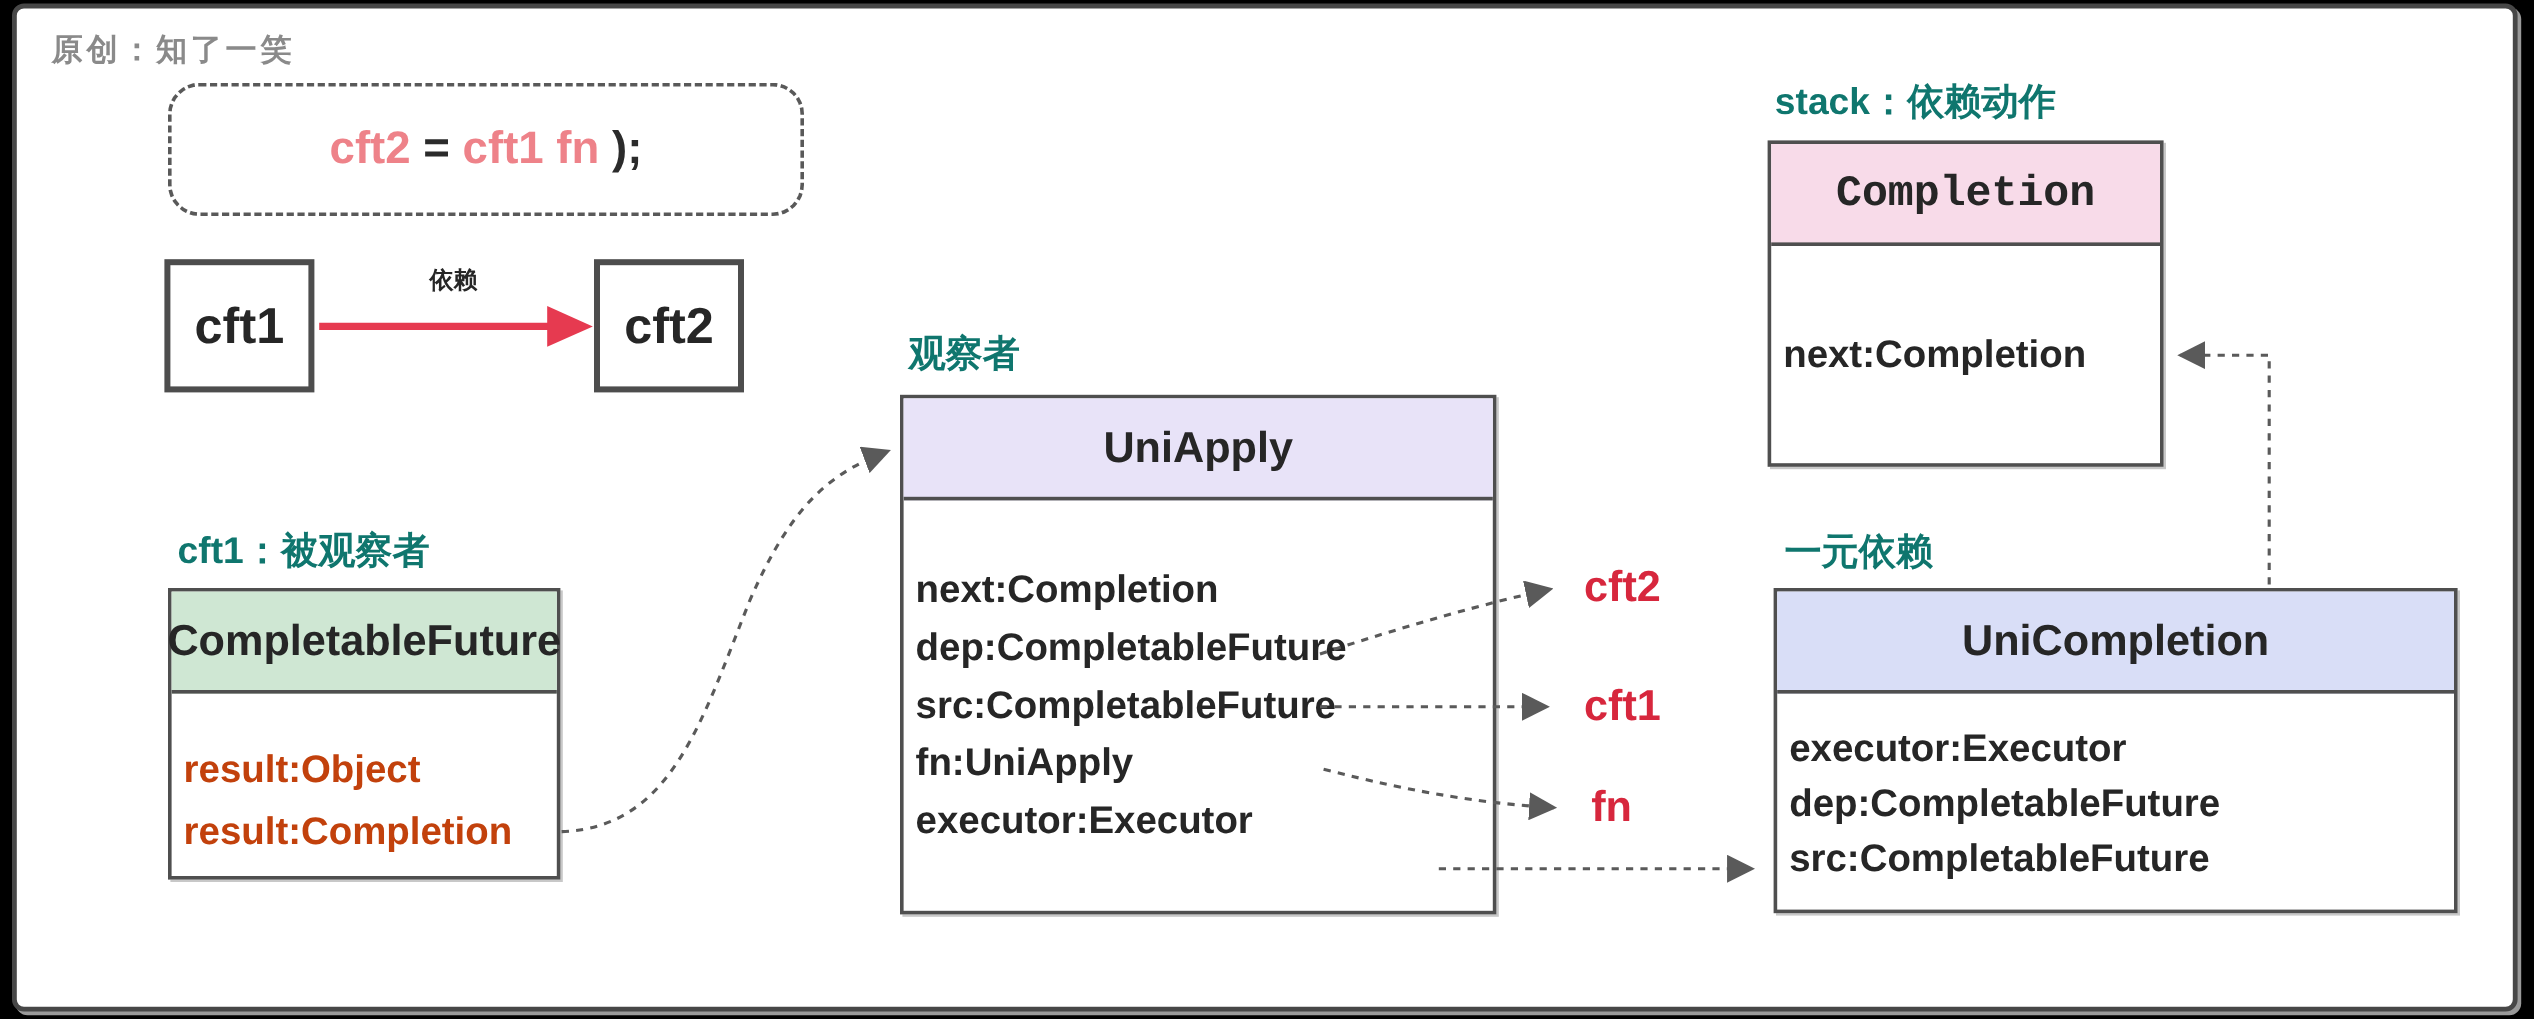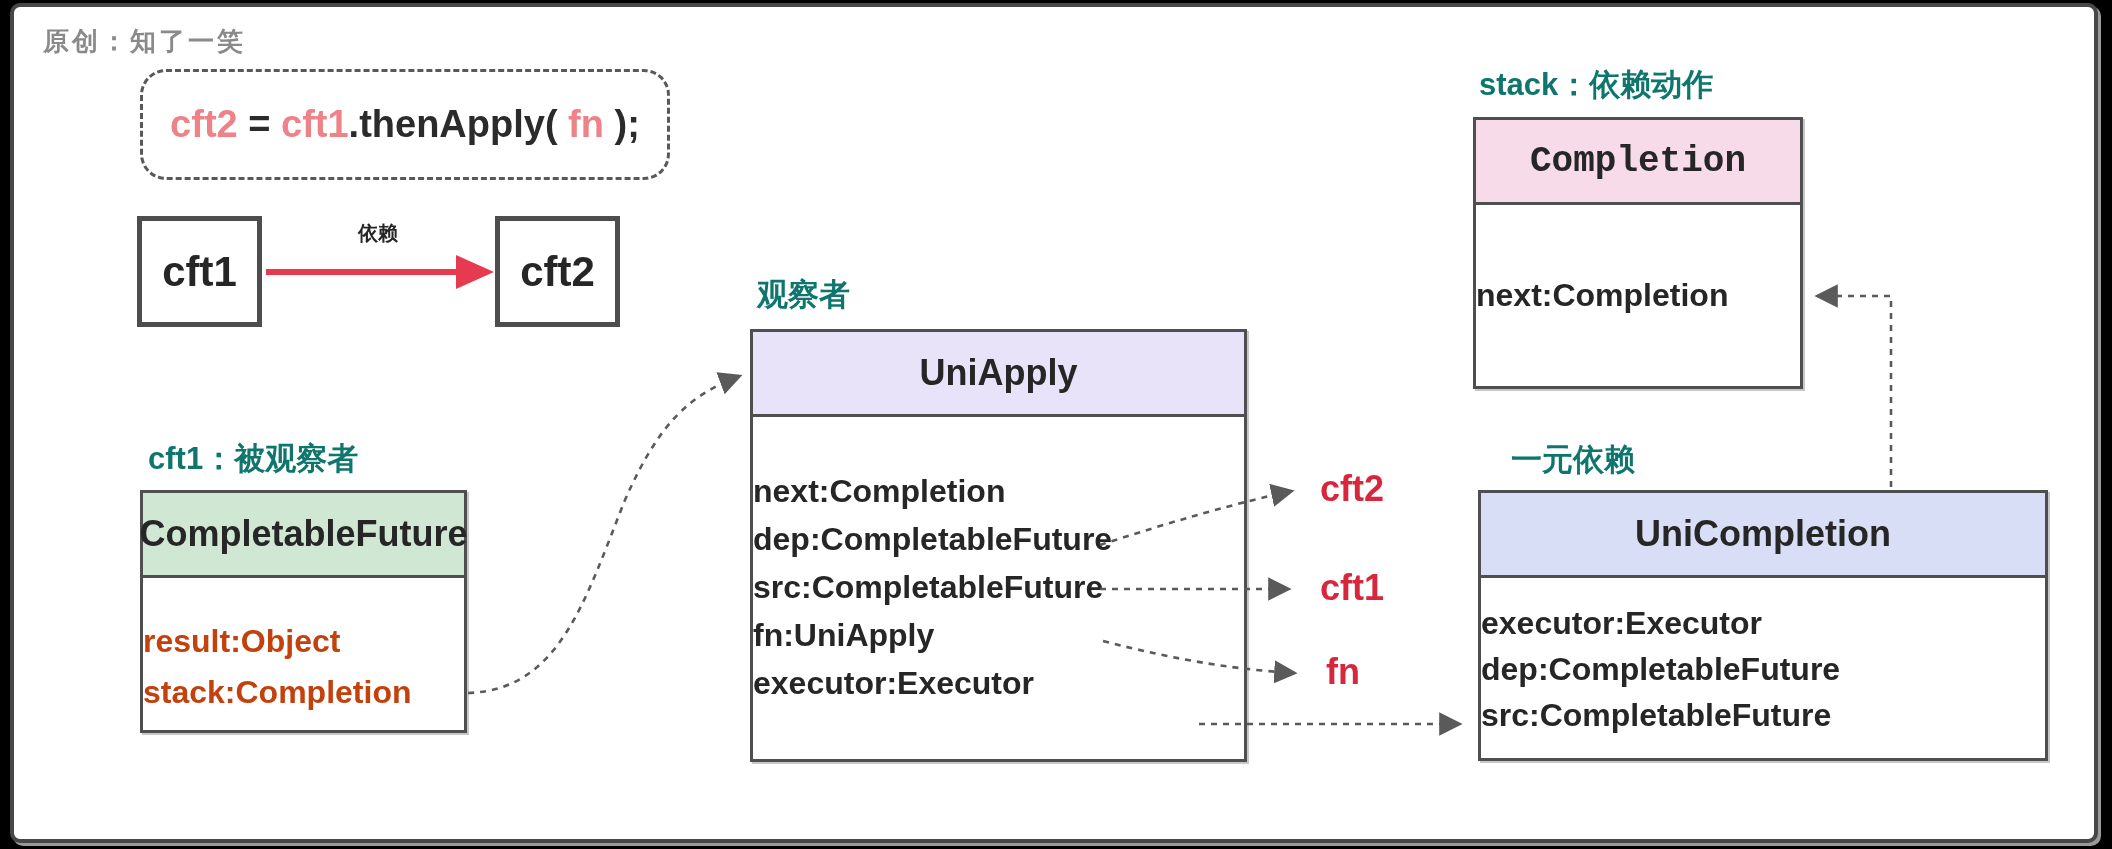--- a/index.html
+++ b/index.html
@@ -18,27 +18,27 @@
   .node-box{width:125px;height:111px;box-sizing:border-box;border:5px solid #4d4d4d;background:#fff;
             display:flex;align-items:center;justify-content:center;font-size:42px;font-weight:700;color:#262626;}
   .node-cft1{left:137px;top:216px;}
   .node-cft2{left:495px;top:216px;}
   .dep-label{left:378px;top:220px;transform:translateX(-50%);font-size:20px;font-weight:700;color:#262626;}
   
   .sec-label{font-size:31px;font-weight:700;color:#0f766e;white-space:nowrap;}
   .lbl-observed{left:148px;top:438px;}
   .lbl-observer{left:757px;top:274px;}
   .lbl-stack{left:1479px;top:64px;}
-  .lbl-unary{left:1487px;top:439px;margin-left:24px;}
+  .lbl-unary{left:1487px;top:439px;}
   
   .uml{box-sizing:border-box;border:3px solid #4f4f4f;background:#fff;box-shadow:2px 2px 0 #c8c8c8;}
   .uml-header{height:82px;border-bottom:3px solid #4f4f4f;display:flex;align-items:center;justify-content:center;
               font-size:36px;font-weight:700;color:#262626;}
   .uml-body{display:flex;flex-direction:column;}
-  .uml-field{font-size:32px;font-weight:700;color:#262626;white-space:nowrap;}
+  .uml-field{font-size:32px;font-weight:700;color:#262626;padding-left:10px;white-space:nowrap;}
   .tbl-cf{left:140px;top:490px;width:327px;height:243px;}
   .tbl-cf .uml-header{background:#cfe7d3;}
   .tbl-cf .uml-body{padding-top:38px;}
   .tbl-cf .uml-field{line-height:51px;color:#c2410c;}
   .tbl-ua{left:750px;top:329px;width:497px;height:433px;}
   .tbl-ua .uml-header{background:#e8e3f8;}
   .tbl-ua .uml-body{padding-top:50px;}
   .tbl-ua .uml-field{line-height:48px;}
   .tbl-cp{left:1473px;top:117px;width:330px;height:272px;}
   .tbl-cp .uml-header{background:#f8dbe9;font-family:Liberation Mono, monospace;}
@@ -57,37 +57,37 @@
 </style>
 </head>
 <body>
 
 <div id="page">
   <div id="canvas"></div>
 
   <div class="abs watermark">原创：知了一笑</div>
 
   <div class="abs code-box">
-    <span class="salmon">cft2</span><span> = </span><span class="salmon">cft1</span><span>.thenApply(</span><span class="salmon"> fn</span><span> );</span>
+    <span class="salmon">cft2</span><span> = </span><span class="salmon">cft1</span><span class="salmon"> fn</span><span> );</span>
   </div>
 
   <div class="abs node-box node-cft1">cft1</div>
   <div class="abs node-box node-cft2">cft2</div>
   <div class="abs dep-label">依赖</div>
 
   <div class="abs sec-label lbl-observed">cft1：被观察者</div>
   <div class="abs sec-label lbl-observer">观察者</div>
   <div class="abs sec-label lbl-stack">stack：依赖动作</div>
   <div class="abs sec-label lbl-unary">一元依赖</div>
 
   <div class="abs uml tbl-cf">
     <div class="uml-header">CompletableFuture</div>
     <div class="uml-body">
       <div class="uml-field">result:Object</div>
-      <div class="uml-field">stack:Completion</div>
+      <div class="uml-field">result:Completion</div>
     </div>
   </div>
 
   <div class="abs uml tbl-ua">
     <div class="uml-header">UniApply</div>
     <div class="uml-body">
       <div class="uml-field">next:Completion</div>
       <div class="uml-field">dep:CompletableFuture</div>
       <div class="uml-field">src:CompletableFuture</div>
       <div class="uml-field">fn:UniApply</div>

